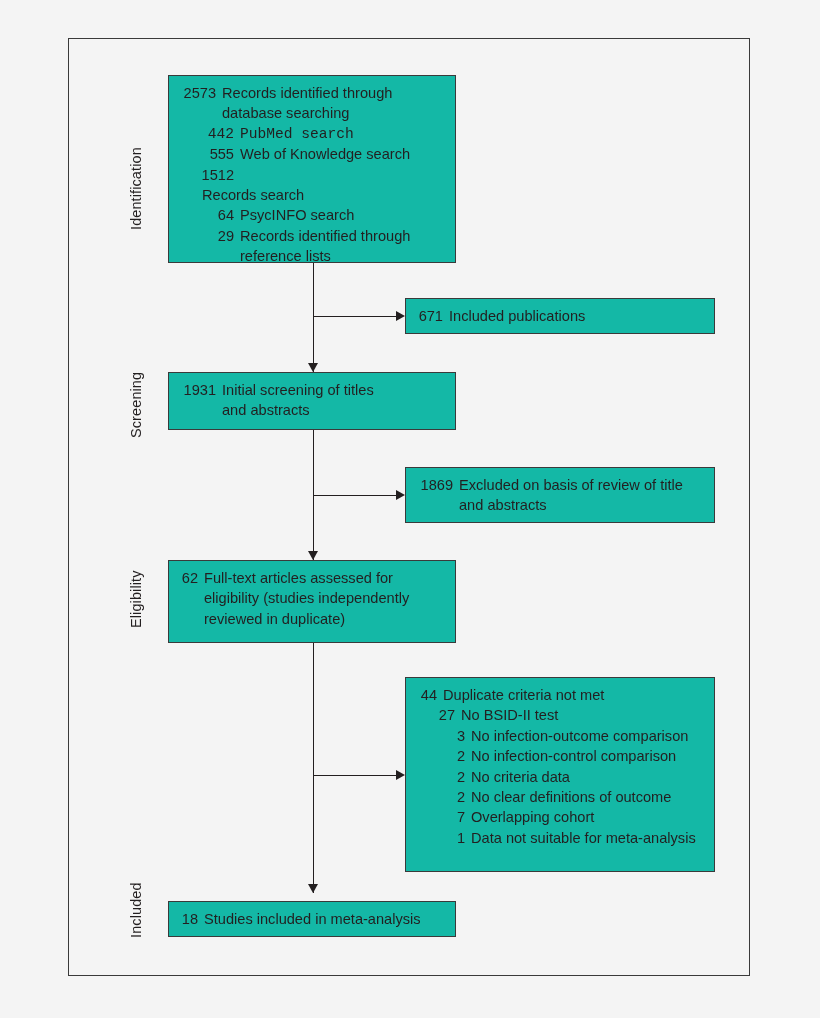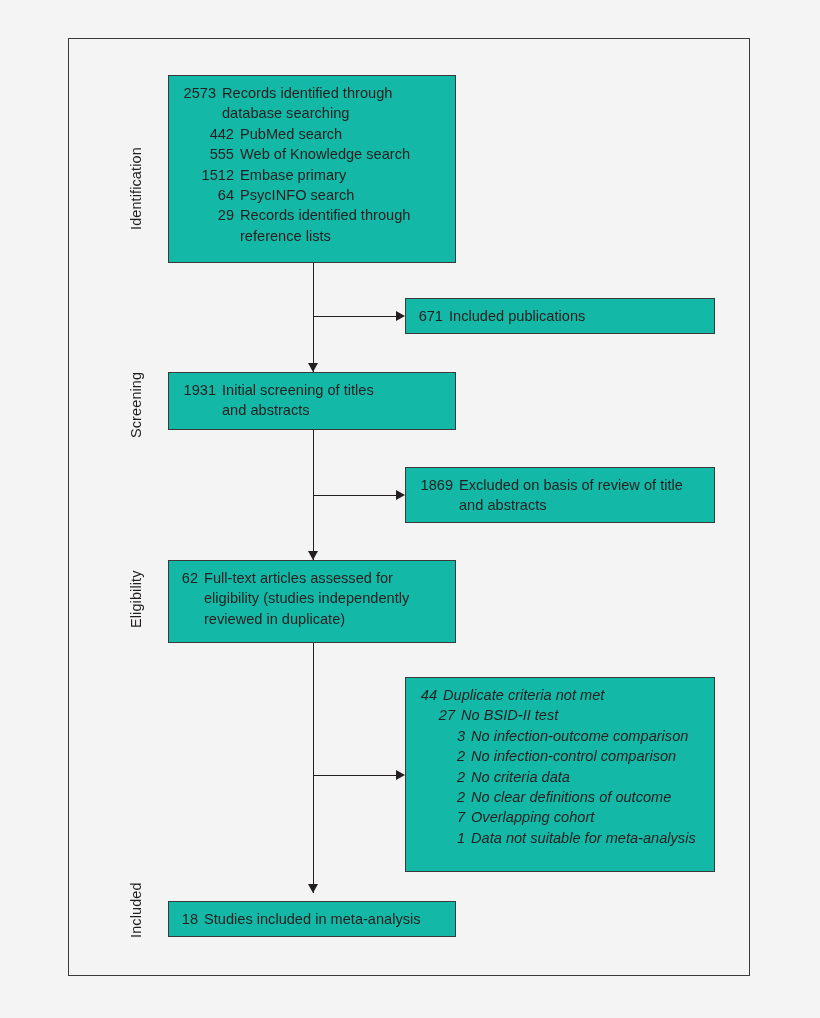--- a/index.html
+++ b/index.html
@@ -109,31 +109,31 @@
 
   <div class="node gutter-4" style="left:168px; top:75px; width:288px; height:188px;">
     <div class="line">
       <span class="num">2573</span>
       <span class="txt">Records identified through</span>
     </div>
     <div class="line">
       <span class="num"></span>
       <span class="txt">database searching</span>
     </div>
-    <div class="line" style="padding-left:18px;">
+    <div class="line" style="padding-left:18px;font-family:Liberation Mono, monospace;">
       <span class="num">442</span>
       <span class="txt">PubMed search</span>
     </div>
     <div class="line" style="padding-left:18px;">
       <span class="num">555</span>
       <span class="txt">Web of Knowledge search</span>
     </div>
-    <div class="line" style="padding-left:18px;">
+    <div class="line" style="padding-left:18px;flex-direction:column;">
       <span class="num">1512</span>
-      <span class="txt">Embase primary</span>
+      <span class="txt">Records search</span>
     </div>
     <div class="line" style="padding-left:18px;">
       <span class="num">64</span>
       <span class="txt">PsycINFO search</span>
     </div>
     <div class="line" style="padding-left:18px;">
       <span class="num">29</span>
       <span class="txt">Records identified through</span>
     </div>
     <div class="line" style="padding-left:18px;">
@@ -194,21 +194,21 @@
       <span class="num"></span>
       <span class="txt">reviewed in duplicate)</span>
     </div>
   </div>
 
   <div class="vline" style="left:313px; top:643px; height:250px;"></div>
   <div class="arrow-down" style="left:308px; top:884px;"></div>
   <div class="hline" style="left:313px; top:775px; width:83px;"></div>
   <div class="arrow-right" style="left:396px; top:770px;"></div>
 
-  <div class="node gutter-44" style="left:405px; top:677px; width:310px; height:195px;font-style:italic;">
+  <div class="node gutter-44" style="left:405px; top:677px; width:310px; height:195px;">
     <div class="line">
       <span class="num">44</span>
       <span class="txt">Duplicate criteria not met</span>
     </div>
     <div class="line" style="padding-left:18px;">
       <span class="num">27</span>
       <span class="txt">No BSID-II test</span>
     </div>
     <div class="line" style="padding-left:28px;">
       <span class="num">3</span>

